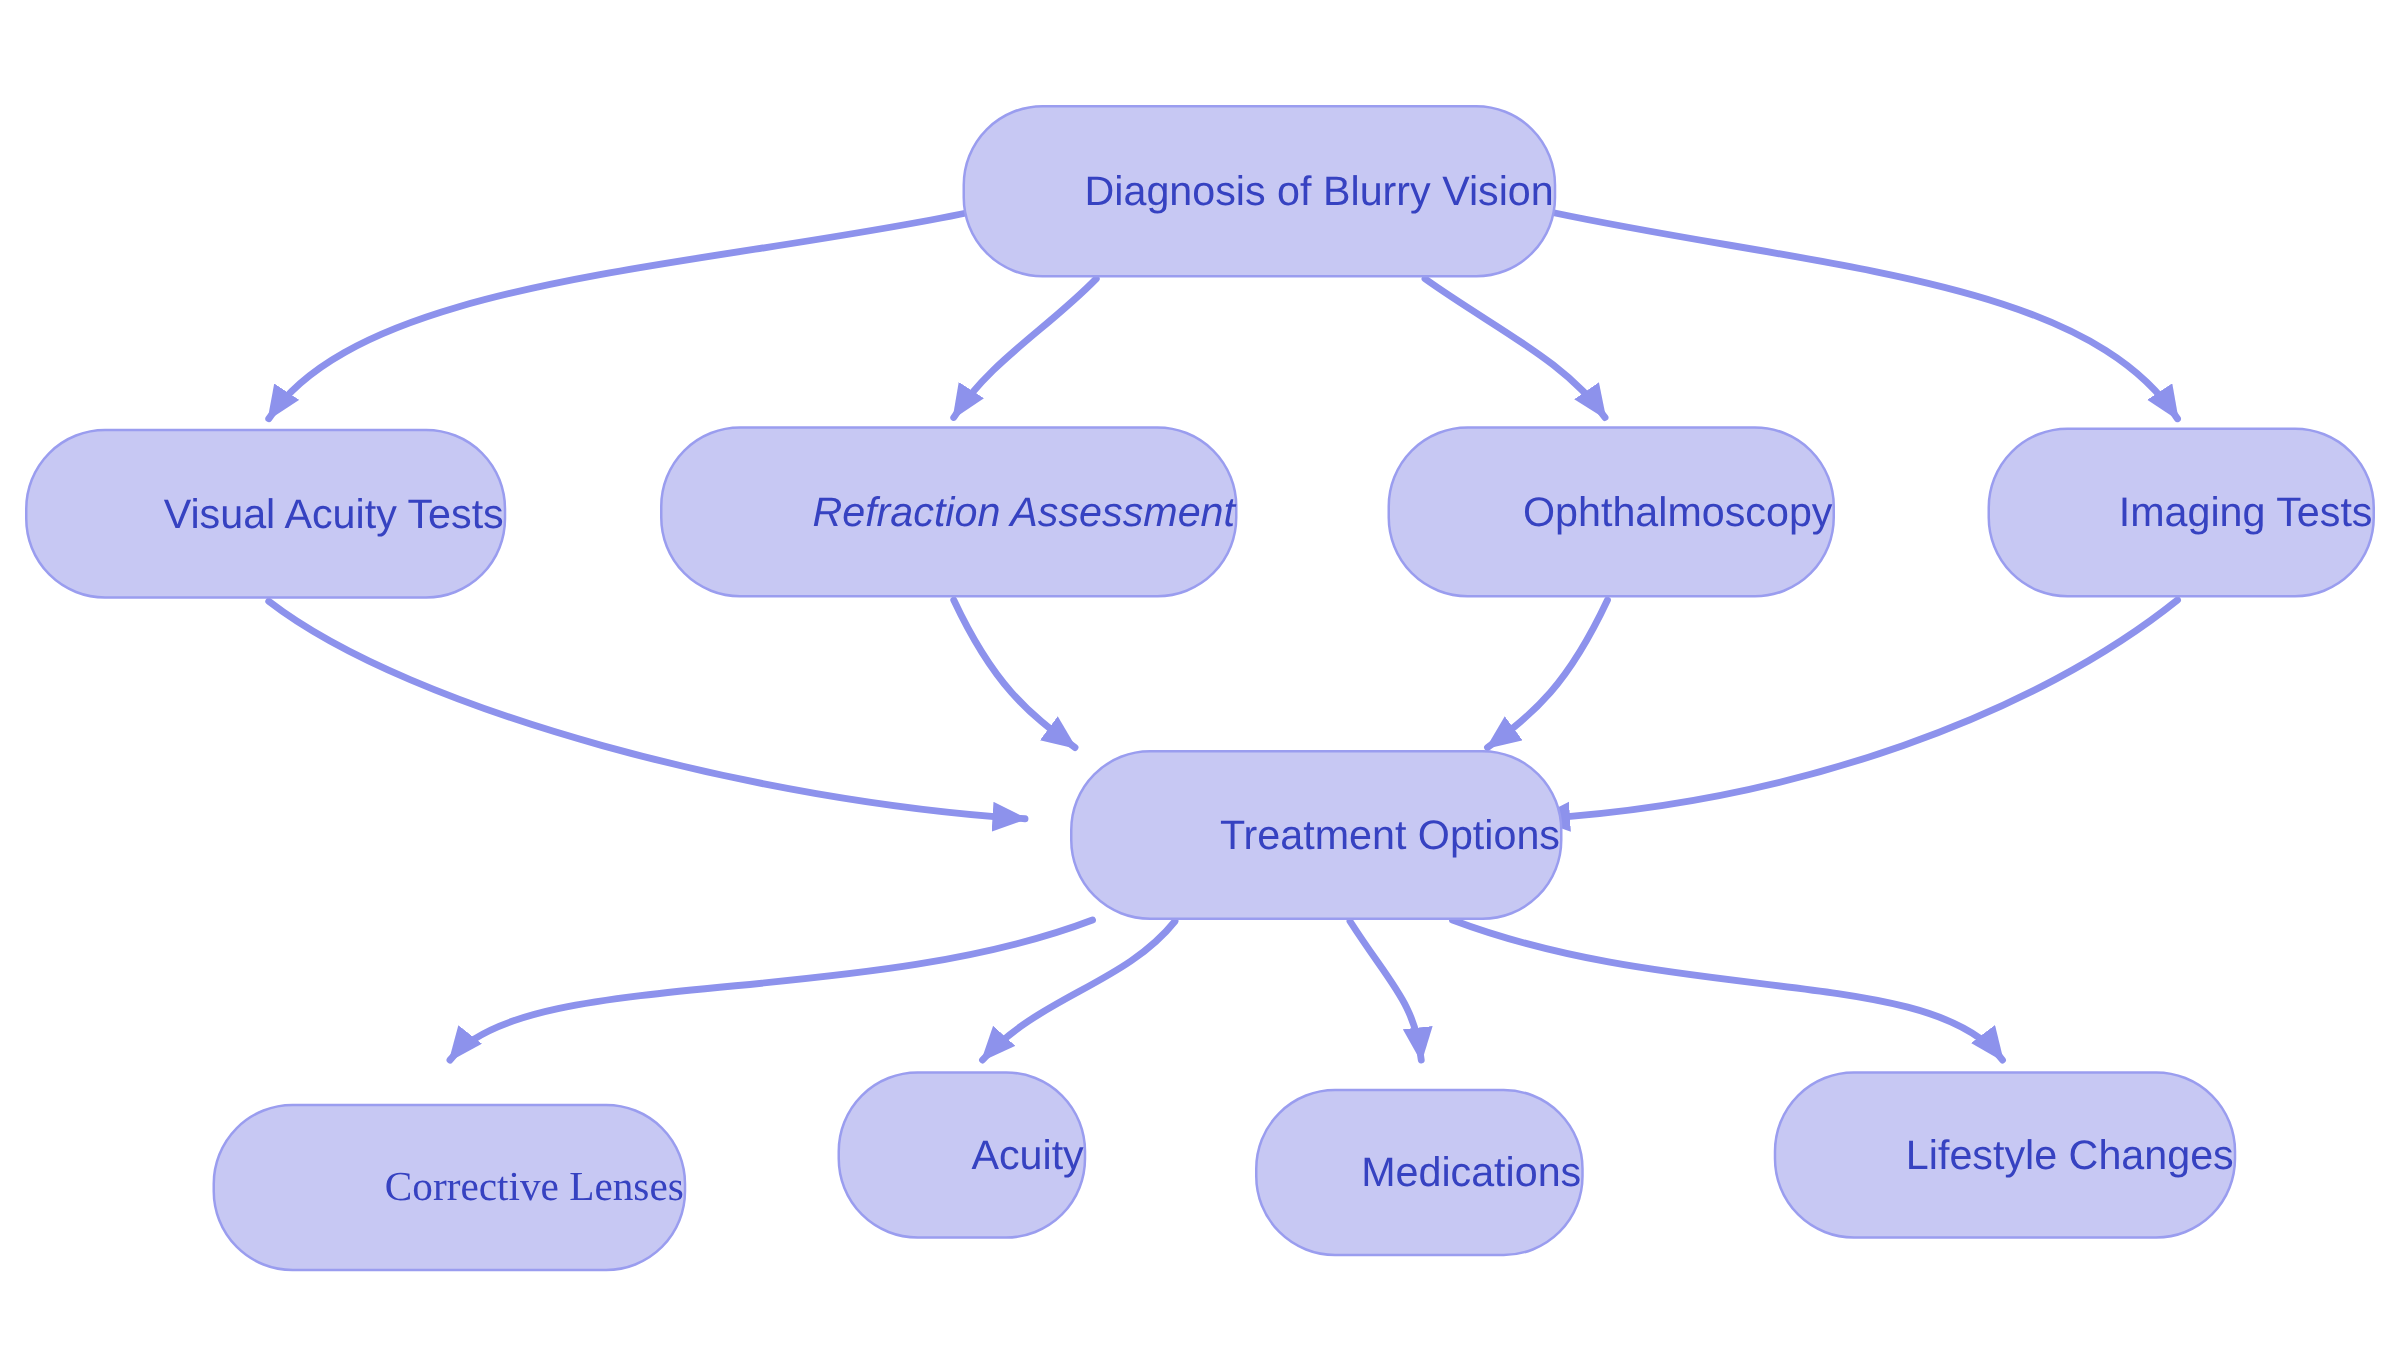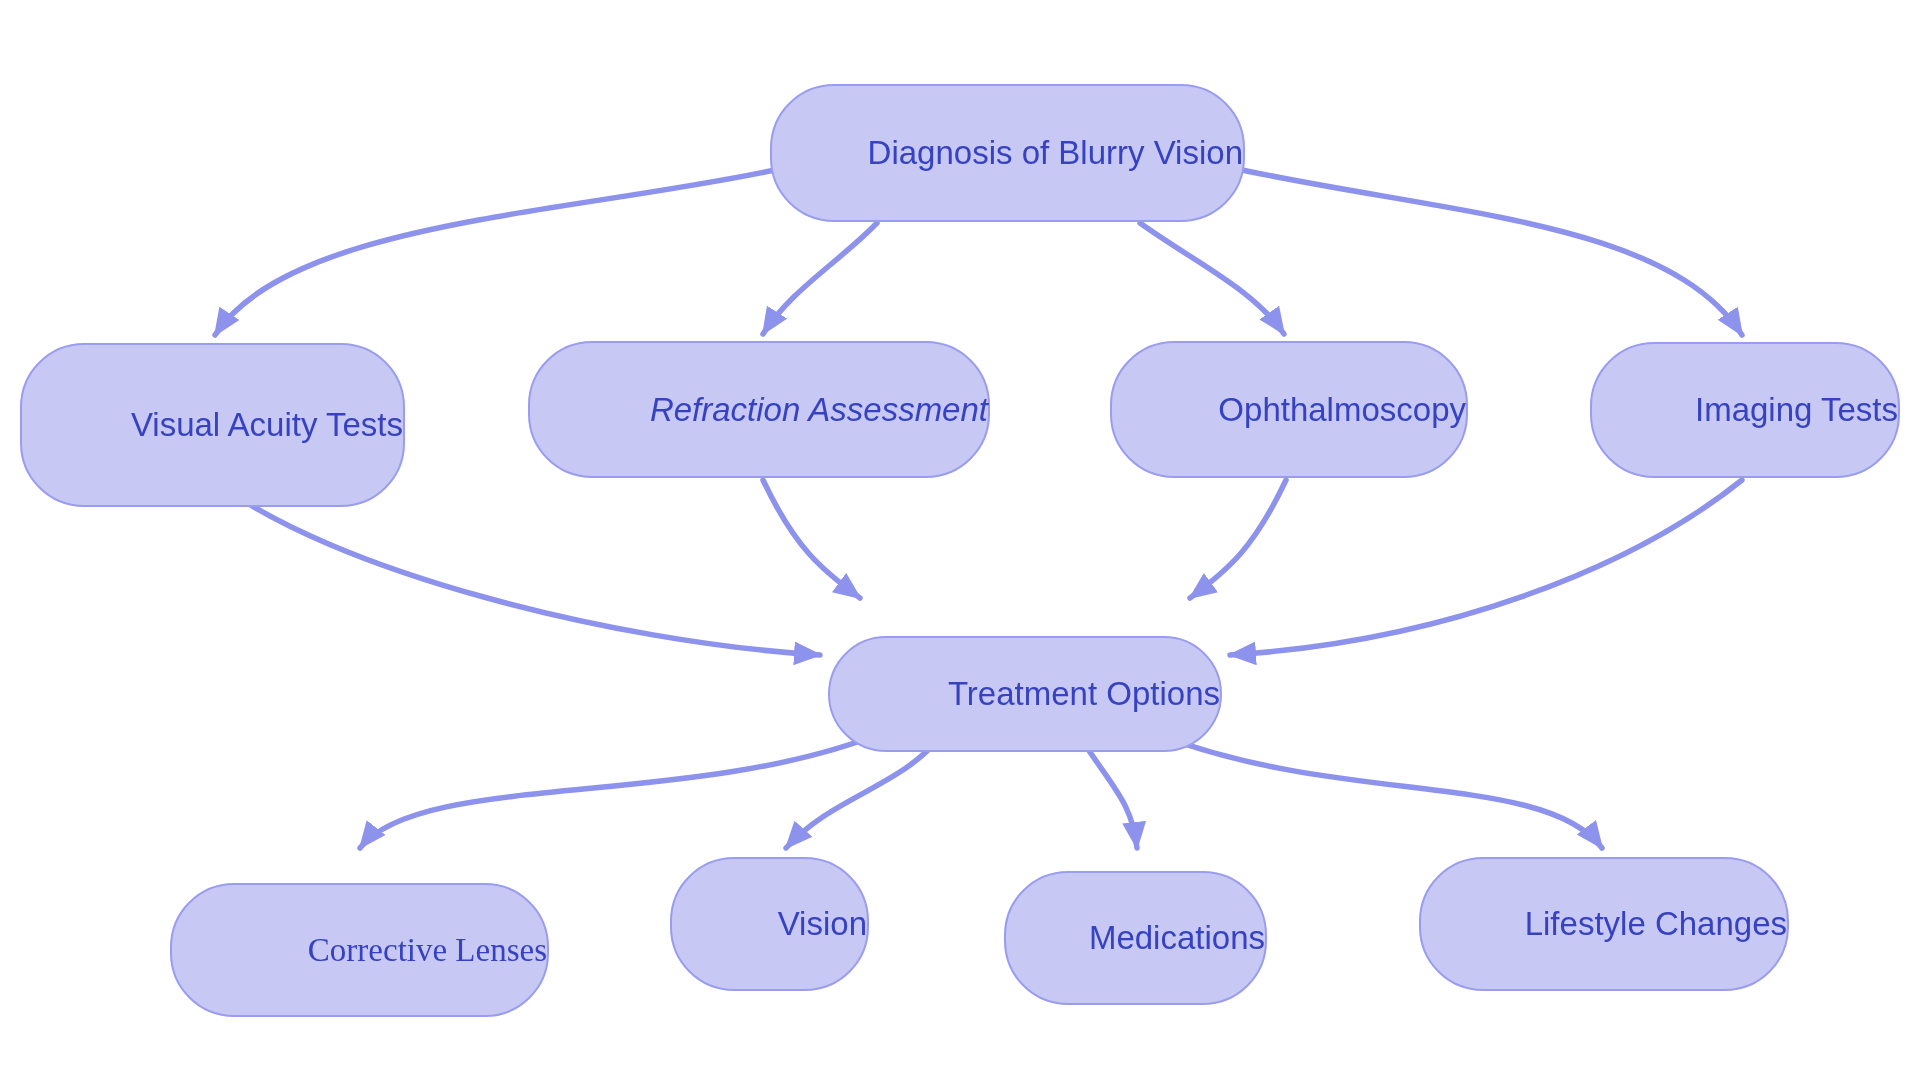--- a/index.html
+++ b/index.html
@@ -38,25 +38,25 @@
     border: 2.5px solid var(--node-border);
     border-radius: 64px;
     color: var(--node-text);
     font-size: 33px;
     font-weight: 400;
     text-align: center;
     white-space: nowrap;
   }
   
   #n-diagnosis       { left: 770px;  top: 84px;  width: 475px; height: 138px; }
-  #n-visual-acuity   { left: 20px;   top: 343px; width: 385px; height: 164px; }
+  #n-visual-acuity   { left: 20px;   top: 343px; width: 385px; height: 136px; }
   #n-refraction      { left: 528px;  top: 341px; width: 462px; height: 137px; font-style: italic; }
   #n-ophthalmoscopy  { left: 1110px; top: 341px; width: 358px; height: 137px; }
   #n-imaging         { left: 1590px; top: 342px; width: 310px; height: 136px; }
-  #n-treatment       { left: 828px;  top: 600px; width: 394px; height: 116px; margin-top: 36px; }
+  #n-treatment       { left: 856px;  top: 600px; width: 394px; height: 136px; }
   #n-corrective      { left: 170px;  top: 883px; width: 379px; height: 134px; font-family: Liberation Serif, serif; }
   #n-surgery         { left: 670px;  top: 857px; width: 199px; height: 134px; }
   #n-medications     { left: 1004px; top: 857px; width: 263px; height: 134px; margin-top: 14px; }
   #n-lifestyle       { left: 1419px; top: 857px; width: 370px; height: 134px; }
 </style>
 </head>
 <body>
 
 <div class="canvas">
 
@@ -98,21 +98,21 @@
   <div class="node" id="n-imaging">
     <span>Imaging Tests</span>
   </div>
   <div class="node" id="n-treatment">
     <span>Treatment Options</span>
   </div>
   <div class="node" id="n-corrective">
     <span>Corrective Lenses</span>
   </div>
   <div class="node" id="n-surgery">
-    <span>Vision</span>
+    <span>Acuity</span>
   </div>
   <div class="node" id="n-medications">
     <span>Medications</span>
   </div>
   <div class="node" id="n-lifestyle">
     <span>Lifestyle Changes</span>
   </div>
 
 </div>
 

